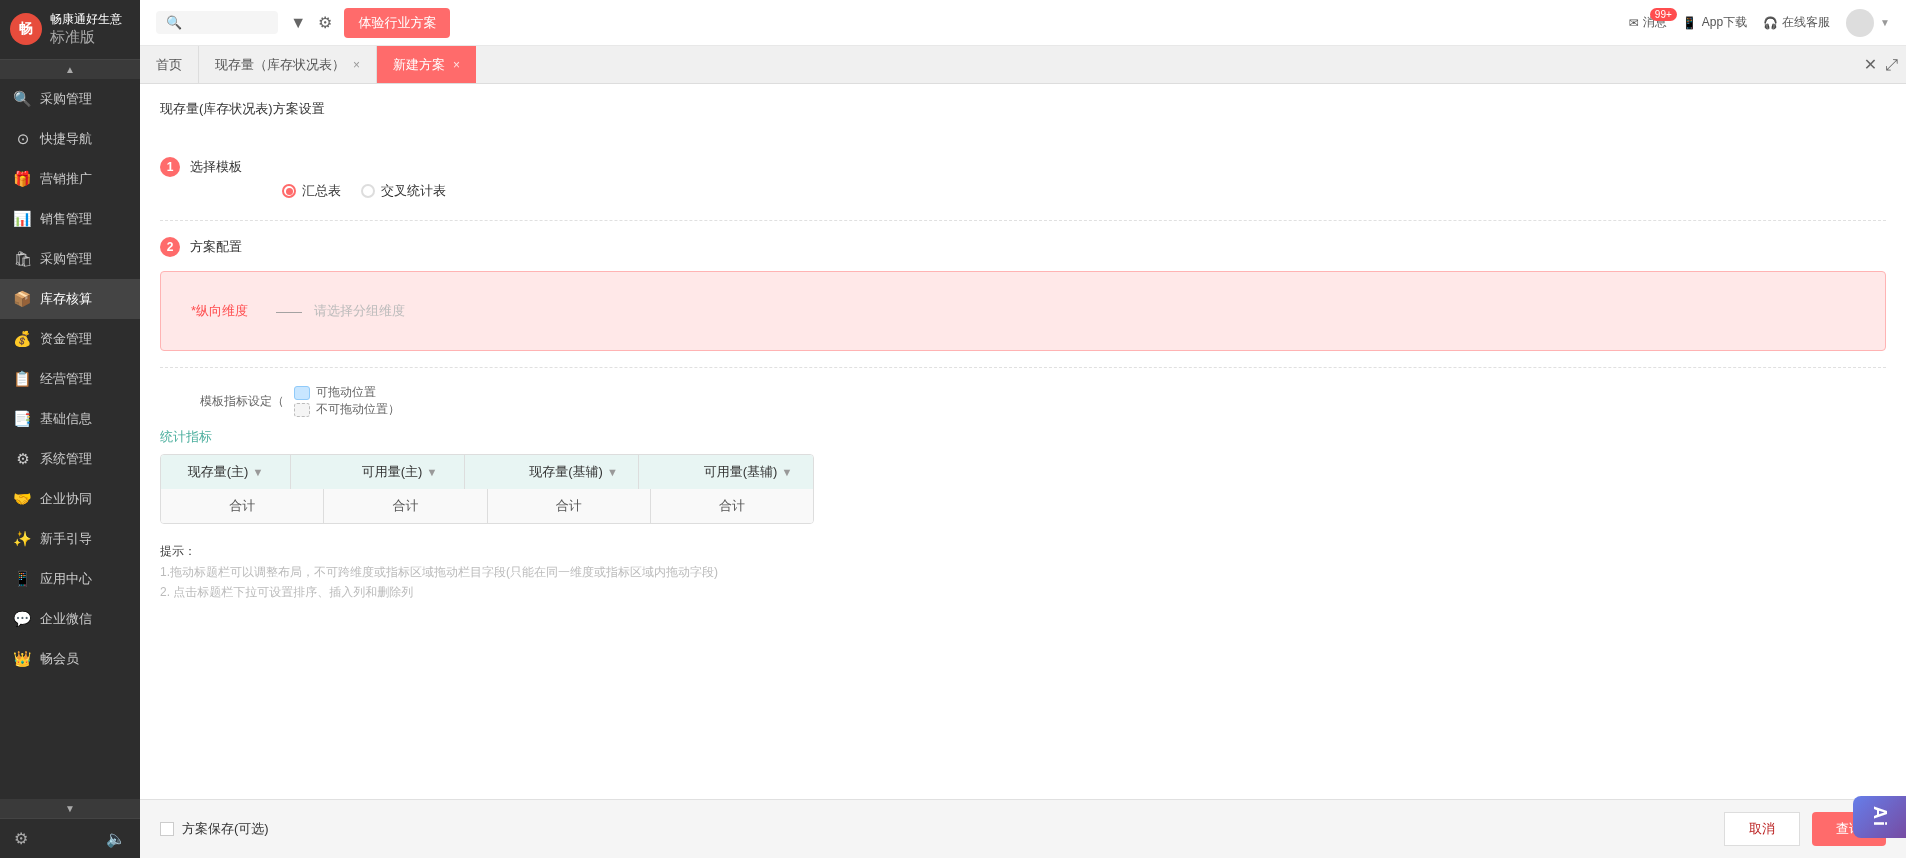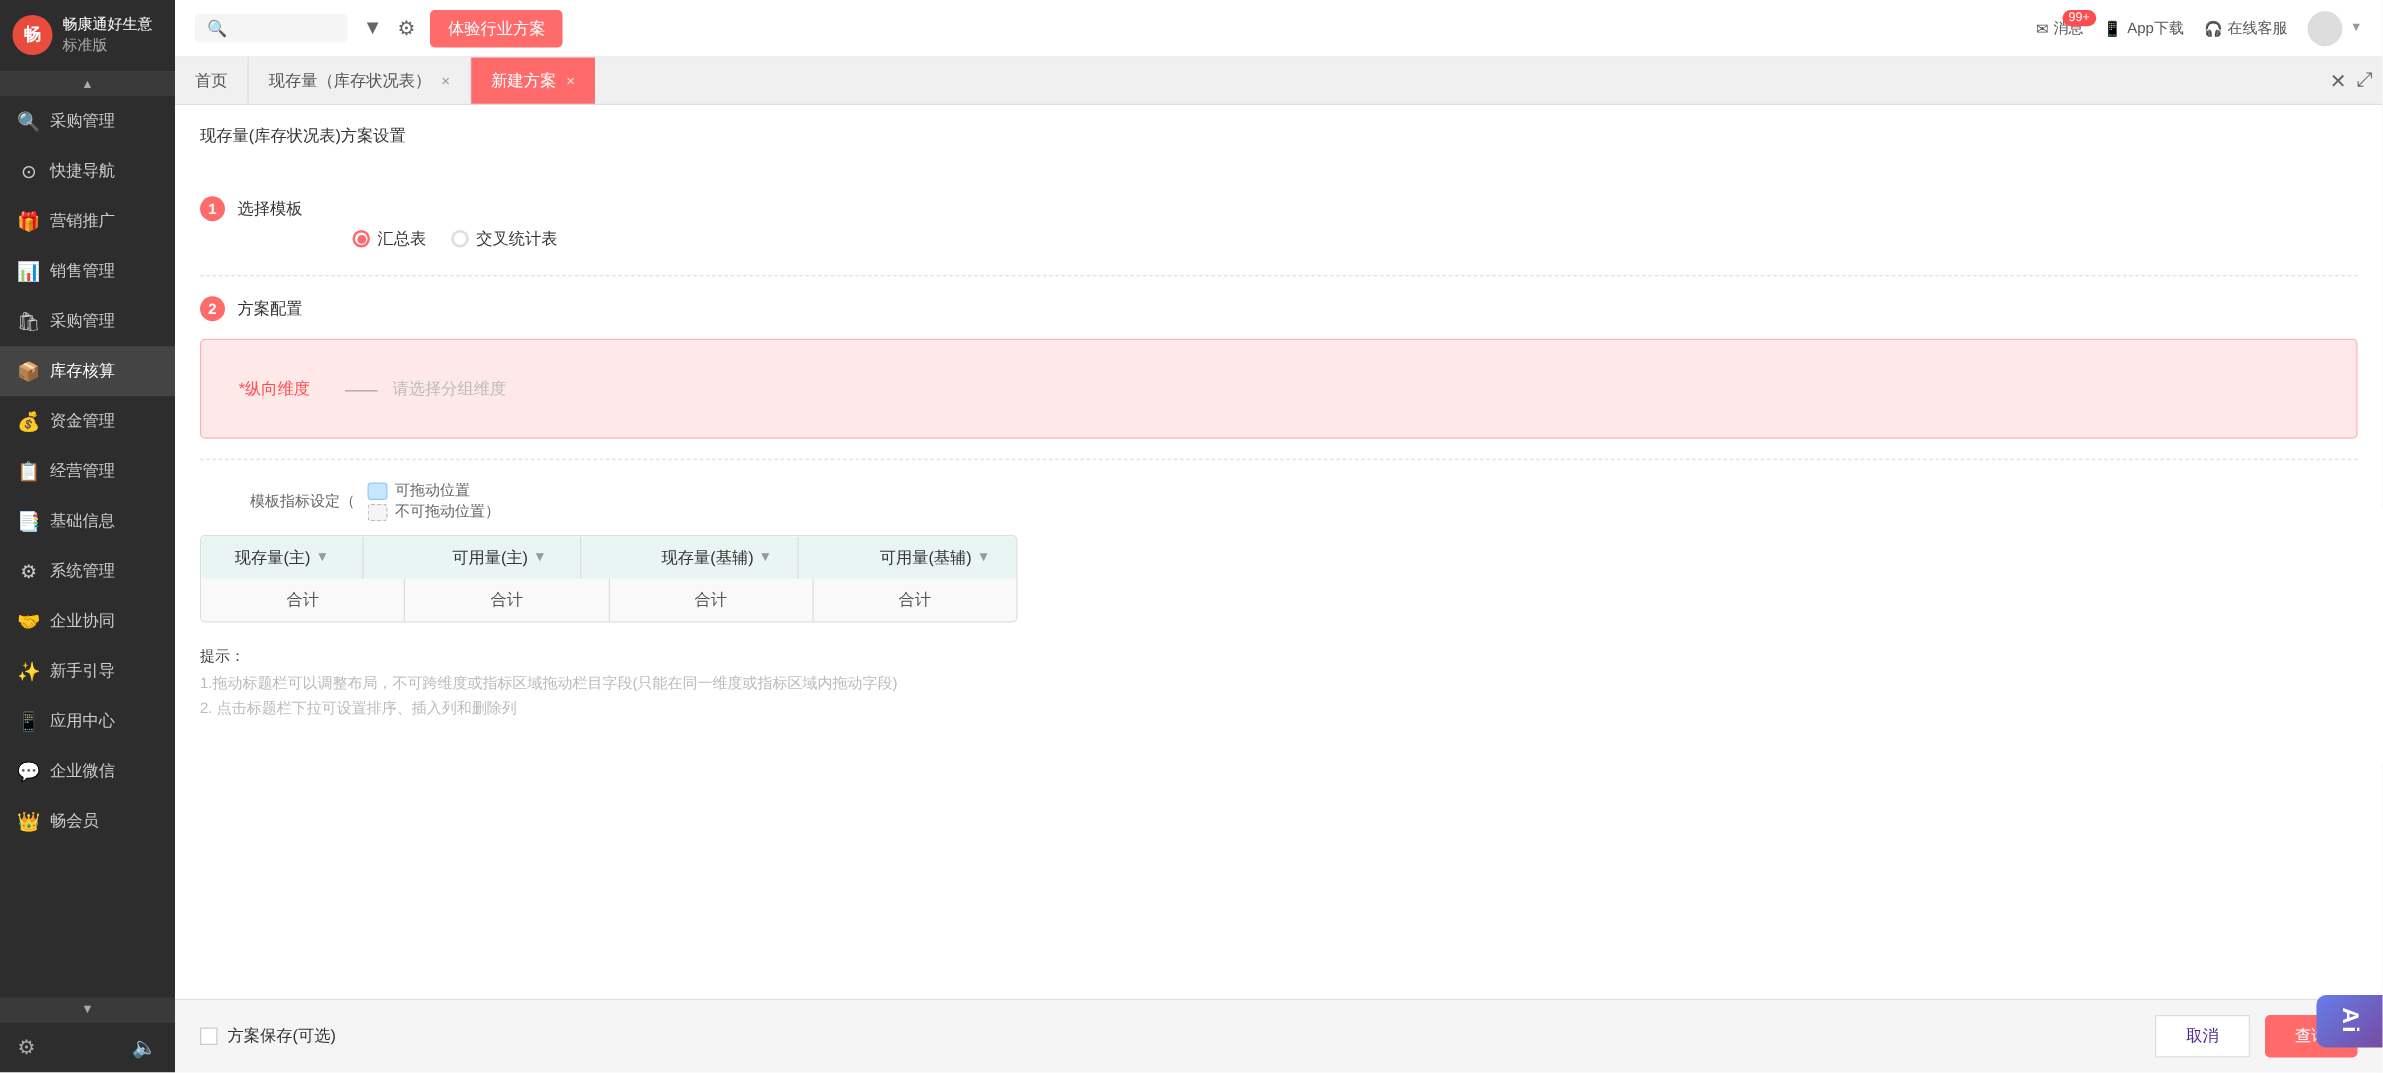--- a/index.html
+++ b/index.html
@@ -23,21 +23,21 @@
       gap: 8px;
     }
     .sidebar-logo-icon {
       width: 32px; height: 32px;
       background: #e74c3c;
       border-radius: 50%;
       display: flex; align-items: center; justify-content: center;
       color: white; font-weight: bold; font-size: 14px;
     }
     .sidebar-logo-text { font-size: 12px; color: #fff; line-height: 1.3; }
-    .sidebar-logo-sub { font-size: 12px; color: #aaa; }
+    .sidebar-logo-sub { font-size: 15px; color: #aaa; }
     .sidebar-scroll-up, .sidebar-scroll-down {
       background: #3a3a3a;
       text-align: center;
       padding: 4px;
       cursor: pointer;
       color: #aaa;
       font-size: 10px;
     }
     .sidebar-nav { flex: 1; overflow: hidden; }
     .sidebar-item {
@@ -239,21 +239,21 @@
       display: flex; align-items: center; justify-content: space-between;
       flex-shrink: 0;
     }
     .save-option { display: flex; align-items: center; gap: 8px; font-size: 13px; color: #333; }
     .save-checkbox {
       width: 14px; height: 14px; border: 1px solid #ccc; background: #fff;
       cursor: pointer;
     }
     .footer-buttons { display: flex; gap: 12px; }
     .btn-cancel {
-      background: #fff; border: 1px solid #ddd; color: #4c1d95;
+      background: #fff; border: 1px solid #ddd; color: #b91c1c;
       padding: 7px 24px; border-radius: 0; cursor: pointer; font-size: 13px;
     }
     .btn-query {
       background: #ff6b6b; color: white; border: none;
       padding: 7px 24px; border-radius: 4px; cursor: pointer; font-size: 13px;
     }
 
     
     .ai-btn {
       position: fixed;
@@ -452,20 +452,21 @@
               <span>可拖动位置</span>
             </div>
             <div class="legend-item">
               <div class="legend-box fixed"></div>
               <span>不可拖动位置）</span>
             </div>
           </div>
         </div>
 
         
+        <div class="stats-label">统计指标</div>
         <div class="metrics-table">
           <div class="metrics-table-header">
             <div class="metrics-col">
               <span class="metrics-col-header">
                 <span>现存量(主)</span>
                 <span class="col-dropdown">▼</span>
               </span>
             </div>
             <div class="metrics-col">
               <span class="metrics-col-header">

